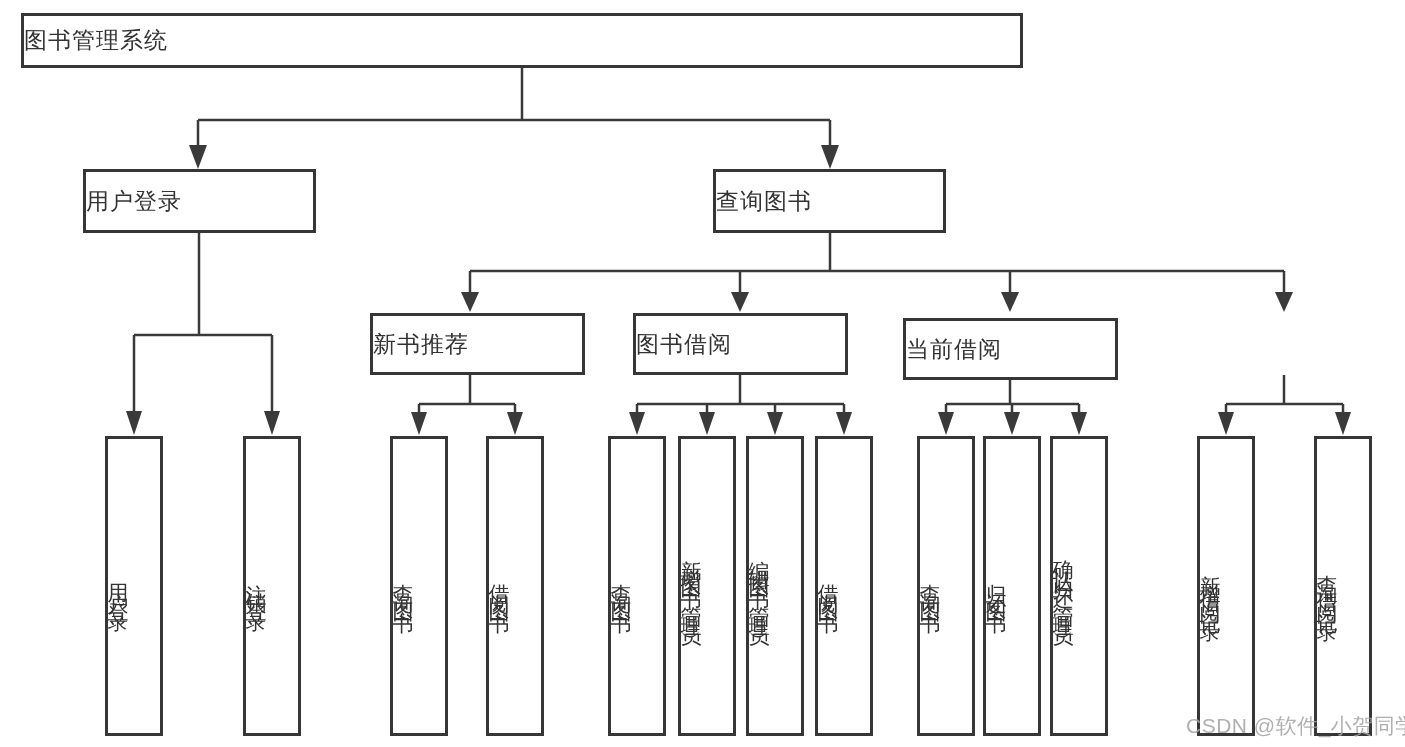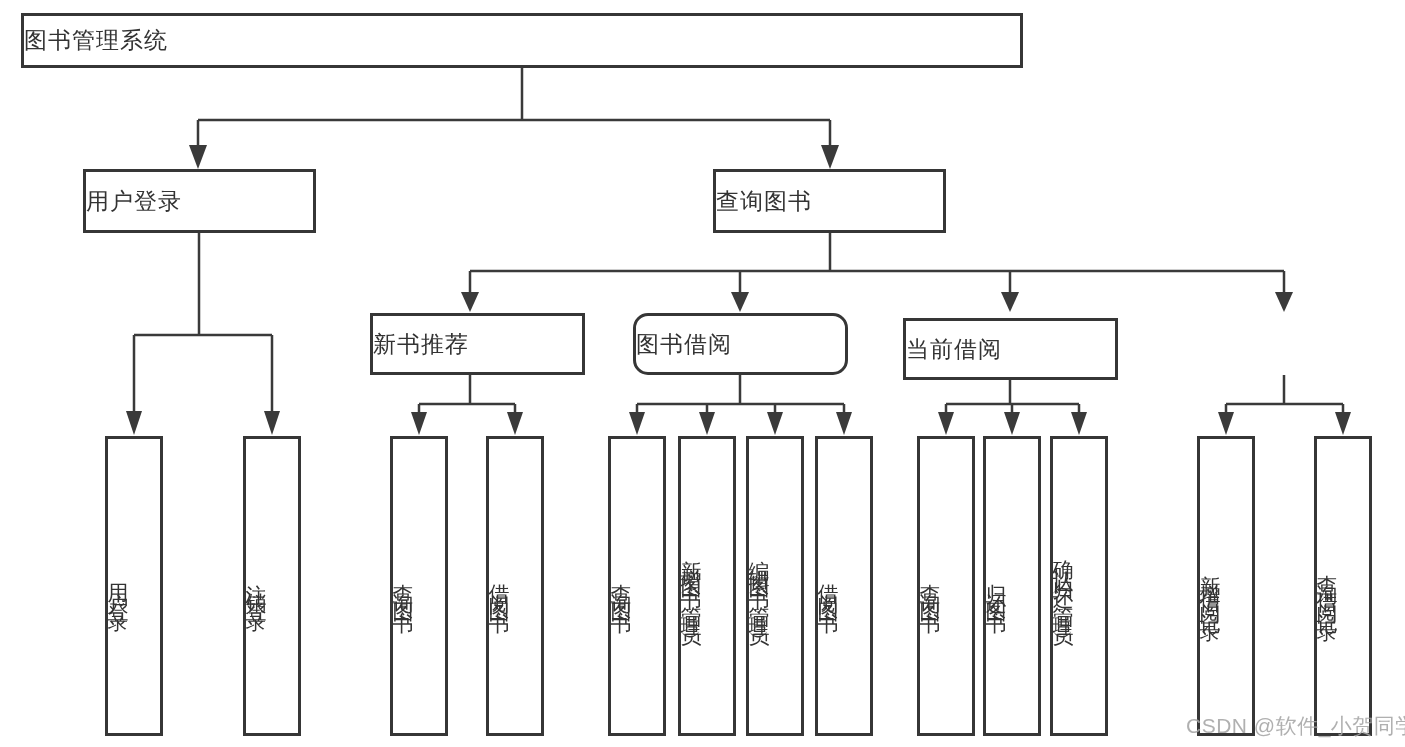--- a/index.html
+++ b/index.html
@@ -102,21 +102,21 @@
   <div class="node" style="left:83px;top:169px;width:233px;height:64px;">
     <span class="hlabel">用户登录</span>
   </div>
   <div class="node" style="left:713px;top:169px;width:233px;height:64px;">
     <span class="hlabel">查询图书</span>
   </div>
 
   <div class="node" style="left:363px;top:313px;width:215px;height:62px;margin-left:7px;">
     <span class="hlabel">新书推荐</span>
   </div>
-  <div class="node" style="left:633px;top:313px;width:215px;height:62px;border-radius:15px;">
+  <div class="node" style="left:633px;top:313px;width:215px;height:62px;">
     <span class="hlabel">图书借阅</span>
   </div>
   <div class="node" style="left:903px;top:318px;width:215px;height:62px;">
     <span class="hlabel">当前借阅</span>
   </div>
 
   <div class="node vbox" style="left:105px;top:436px;width:58px;height:300px;">
     <span class="vlabel">用户登录</span>
   </div>
   <div class="node vbox" style="left:243px;top:436px;width:58px;height:300px;">

